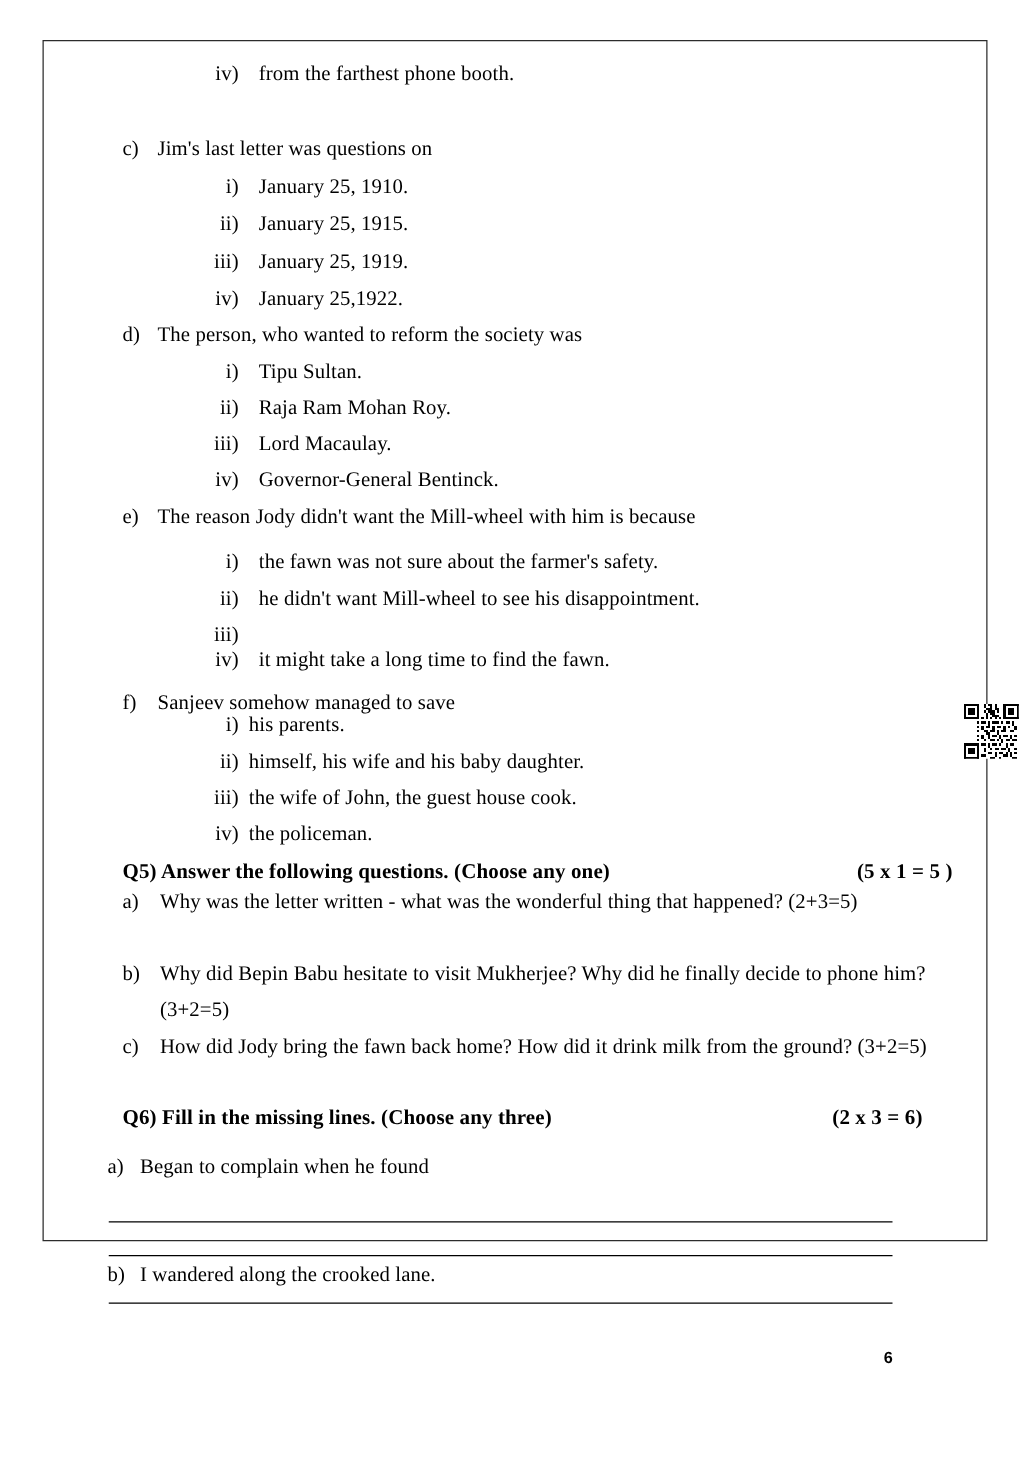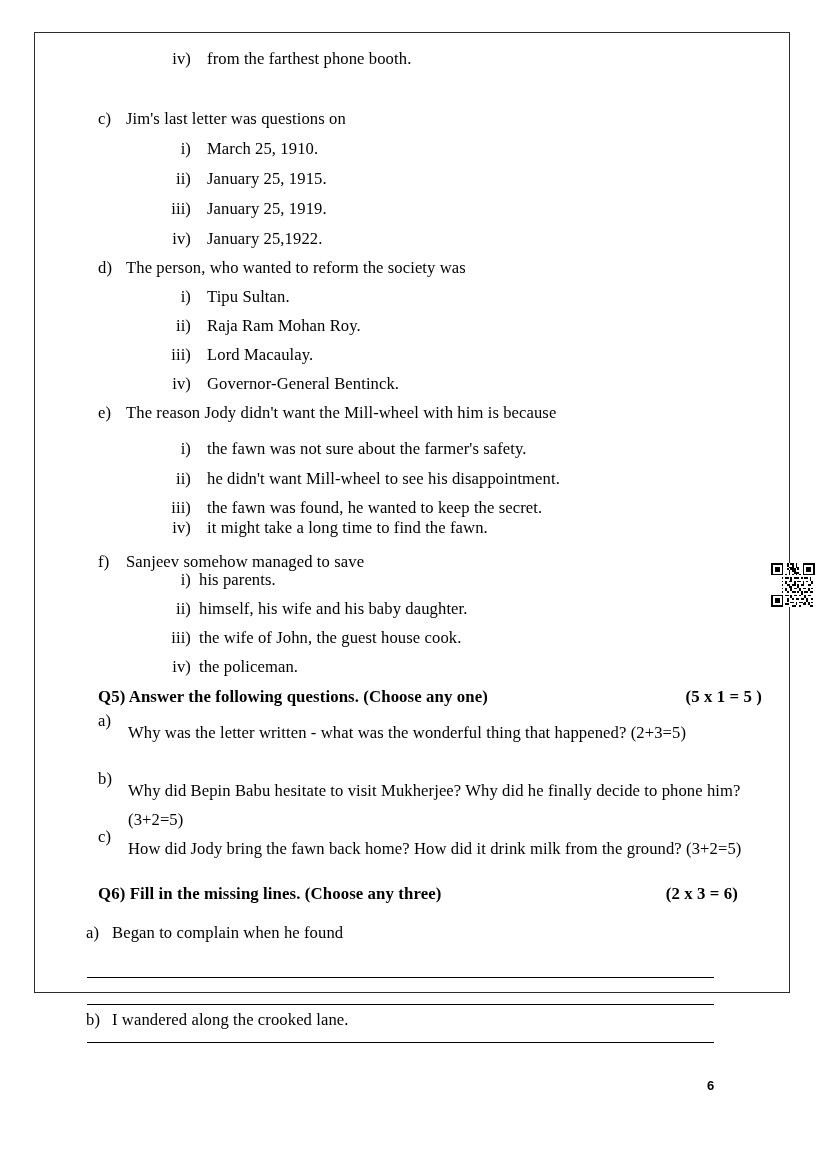--- a/index.html
+++ b/index.html
@@ -101,21 +101,20 @@
     letter-spacing: 0.1px;
   }
   .q-item .mark {
     width: 30px;
     flex: none;
     text-align: left;
   }
   .q-item .txt {
     flex: 1;
     white-space: normal;
-    margin-top: 12px;
   }
 
   
   .f-item {
     position: absolute;
     left: 51px;
     font-size: 16.6px;
     white-space: nowrap;
     display: flex;
     letter-spacing: 0.1px;
@@ -162,21 +161,21 @@
       <span class="mark">iv)</span>
       <span class="txt">from the farthest phone booth.</span>
     </div>
 
     <div class="row lvl1" style="top:76px;">
       <span class="mark">c)</span>
       <span class="txt">Jim's last letter was questions on</span>
     </div>
     <div class="row lvl2" style="top:106px;">
       <span class="mark">i)</span>
-      <span class="txt">March 25, 1910.</span>
+      <span class="txt">January 25, 1910.</span>
     </div>
     <div class="row lvl2" style="top:136px;">
       <span class="mark">ii)</span>
       <span class="txt">January 25, 1915.</span>
     </div>
     <div class="row lvl2" style="top:166px;">
       <span class="mark">iii)</span>
       <span class="txt">January 25, 1919.</span>
     </div>
     <div class="row lvl2" style="top:196px;">
@@ -212,21 +211,20 @@
     <div class="row lvl2" style="top:406px;">
       <span class="mark">i)</span>
       <span class="txt">the fawn was not sure about the farmer's safety.</span>
     </div>
     <div class="row lvl2" style="top:436px;">
       <span class="mark">ii)</span>
       <span class="txt">he didn't want Mill-wheel to see his disappointment.</span>
     </div>
     <div class="row lvl2" style="top:465px;">
       <span class="mark">iii)</span>
-      <span class="txt">the fawn was found, he wanted to keep the secret.</span>
     </div>
     <div class="row lvl2" style="top:485px;">
       <span class="mark">iv)</span>
       <span class="txt">it might take a long time to find the fawn.</span>
     </div>
 
     <div class="row lvl1" style="top:519px;">
       <span class="mark">f)</span>
       <span class="txt">Sanjeev somehow managed to save</span>
     </div>

